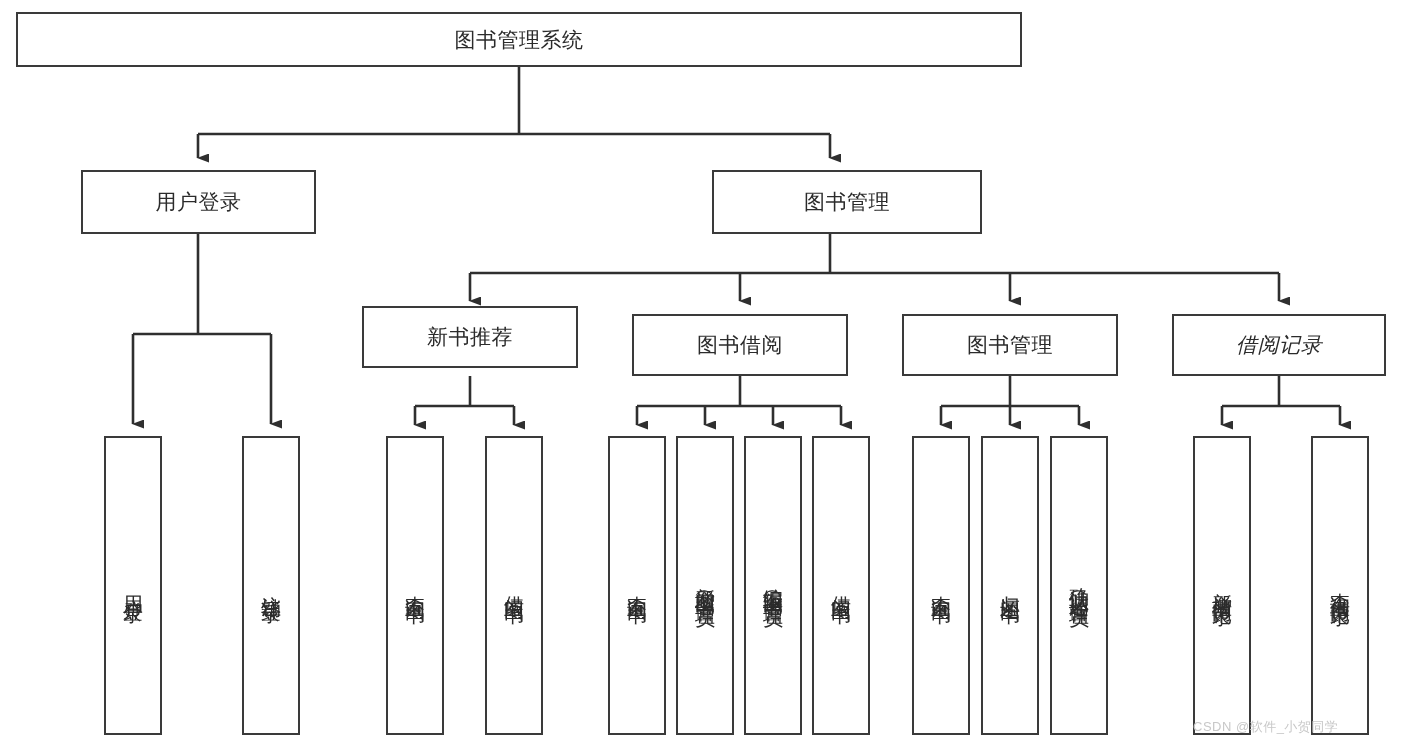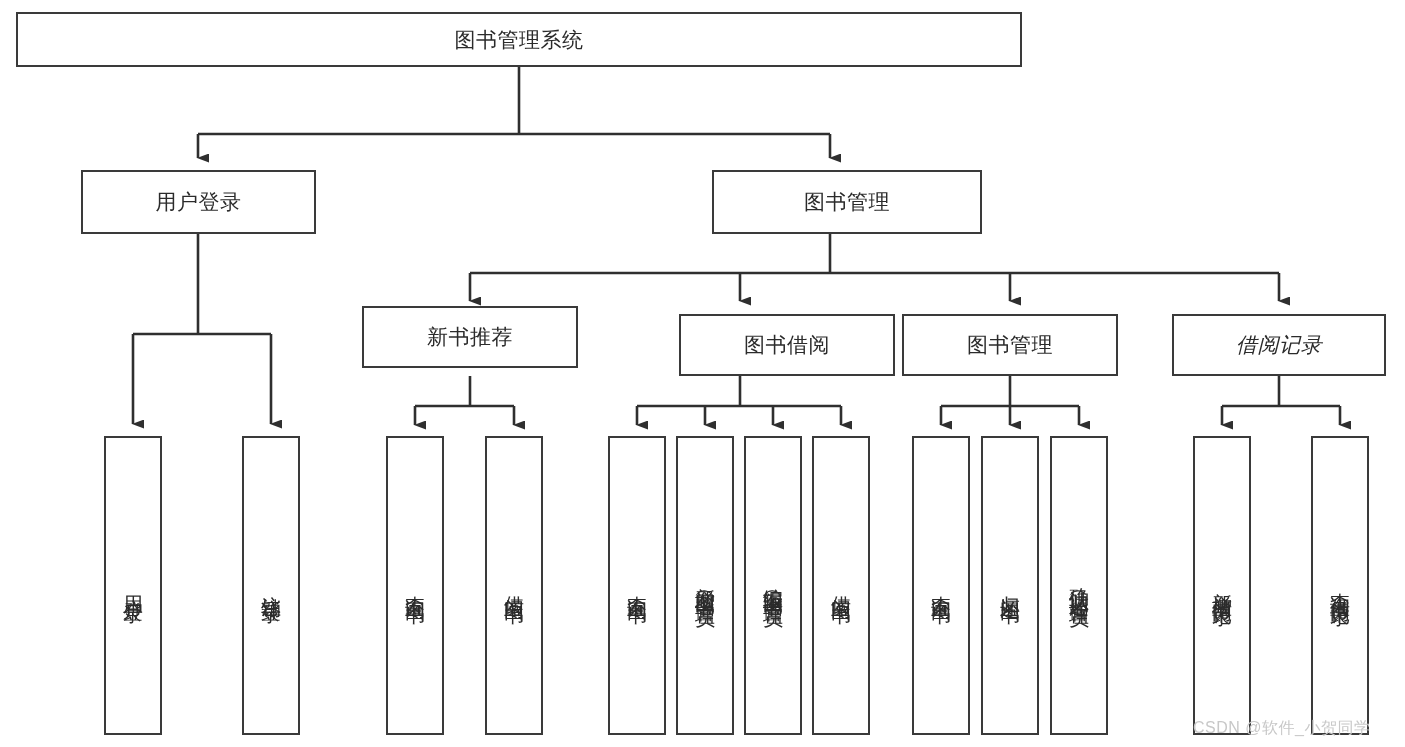--- a/index.html
+++ b/index.html
@@ -49,21 +49,21 @@
     text-orientation: upright;
     letter-spacing: 3px;
     line-height: 1.05;
     white-space: nowrap;
     padding: 4px 0;
     align-items: center;
     justify-content: center;
   }
   .watermark {
     position: absolute;
-    font-size: 16px;
+    font-size: 13px;
     color: #c8c8c8;
     letter-spacing: 0.5px;
     white-space: nowrap;
     user-select: none;
   }
 </style>
 </head>
 <body>
 
 <div id="canvas">
@@ -122,21 +122,21 @@
   </svg>
 
   <div class="node node-h node-root" style="left:16px; top:12px; width:1006px; height:55px;">图书管理系统</div>
 
   <div class="node node-h" style="left:81px; top:170px; width:235px; height:64px;">用户登录</div>
 
   <div class="node node-h" style="left:712px; top:170px; width:270px; height:64px;">图书管理</div>
 
   <div class="node node-h" style="left:362px; top:306px; width:216px; height:62px;">新书推荐</div>
 
-  <div class="node node-h" style="left:632px; top:314px; width:216px; height:62px;margin-left:47px;">图书借阅</div>
+  <div class="node node-h" style="left:632px; top:314px; width:216px; height:62px;">图书借阅</div>
 
   <div class="node node-h" style="left:902px; top:314px; width:216px; height:62px;">图书管理</div>
 
   <div class="node node-h" style="left:1172px; top:314px; width:214px; height:62px;font-style:italic;">借阅记录</div>
 
   <div class="node node-v" style="left:104px; top:436px; width:58px; height:299px;">用户登录</div>
 
   <div class="node node-v" style="left:242px; top:436px; width:58px; height:299px;">注销登录</div>
 
   <div class="node node-v" style="left:386px; top:436px; width:58px; height:299px;">查询图书</div>

